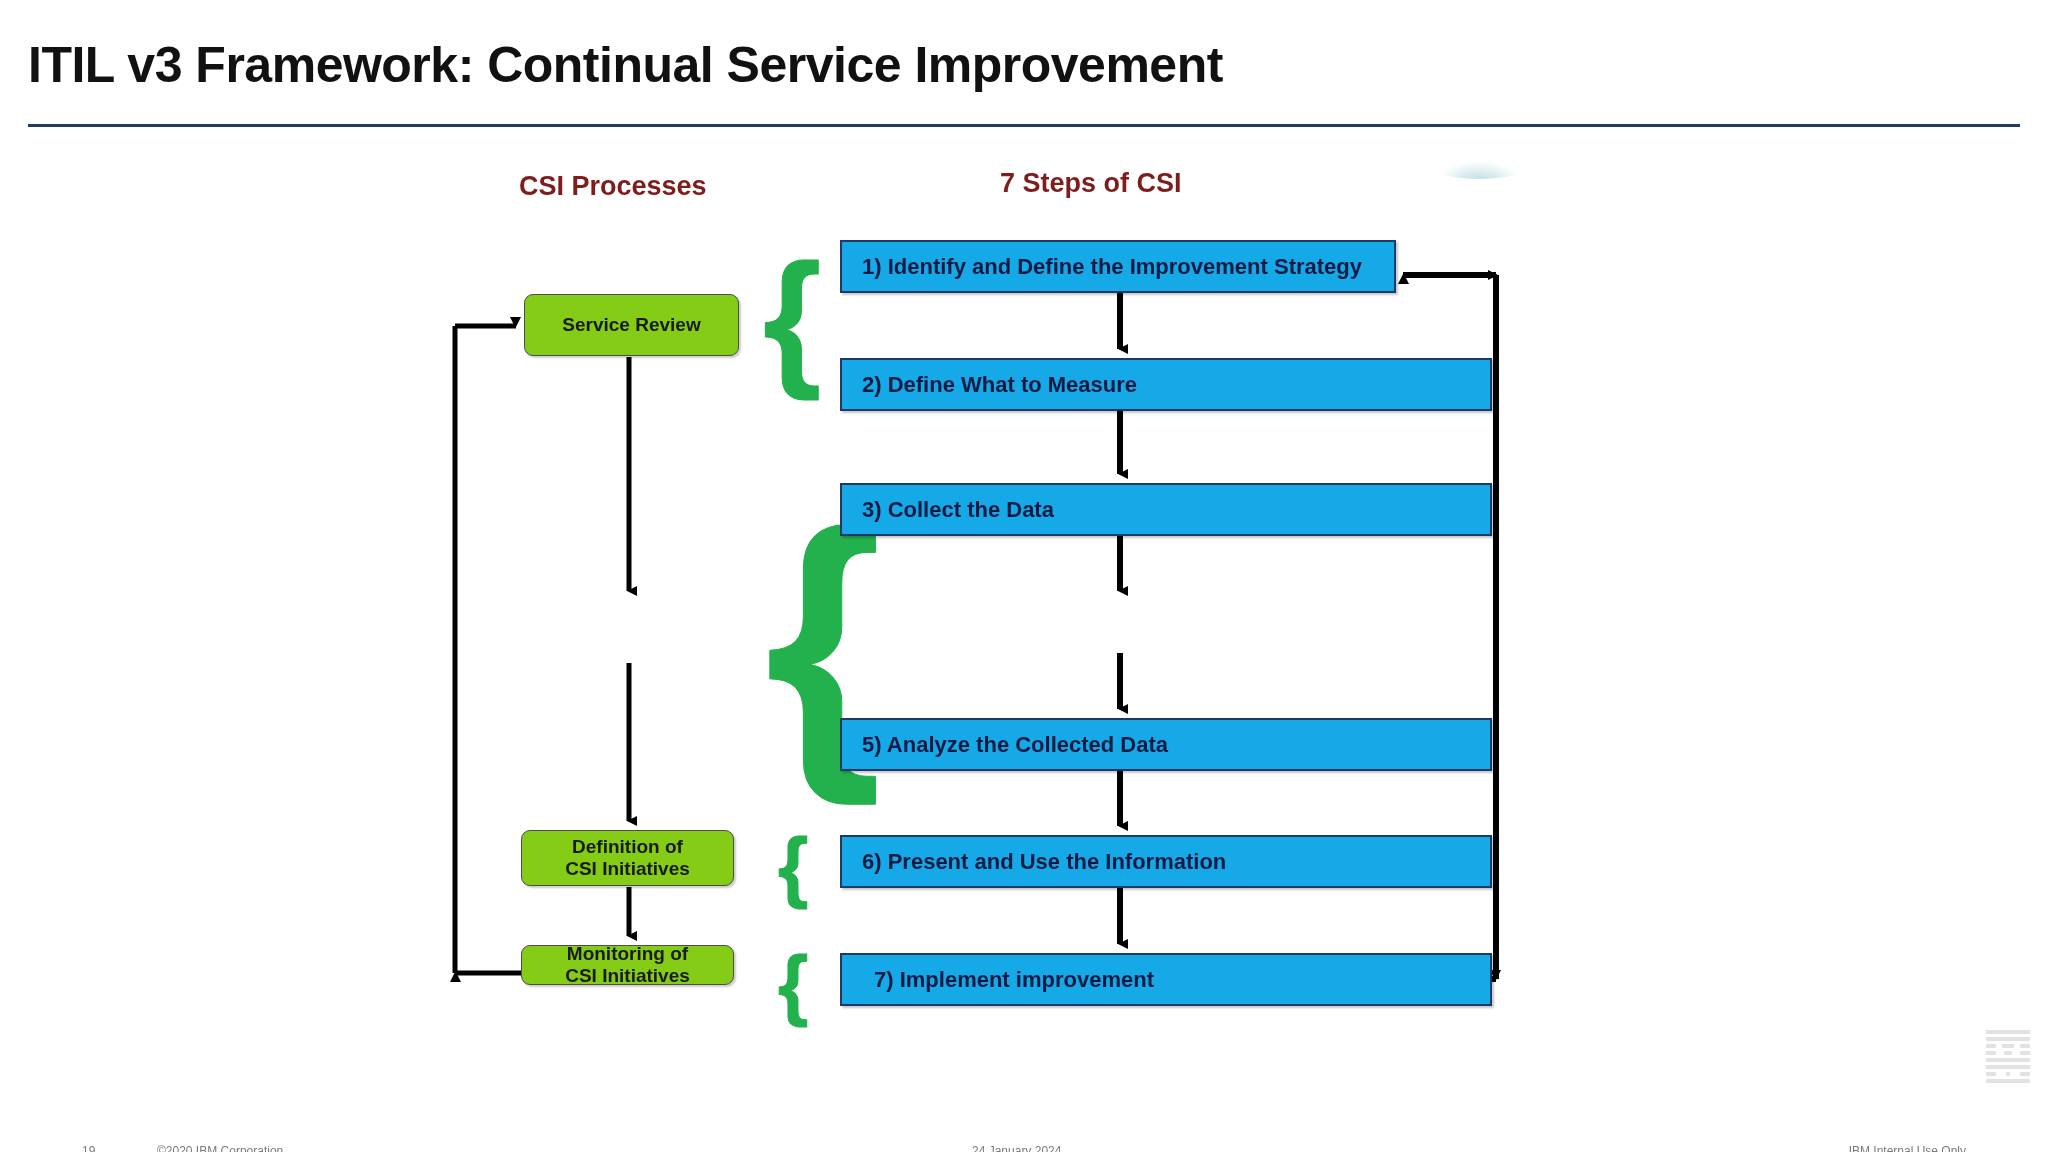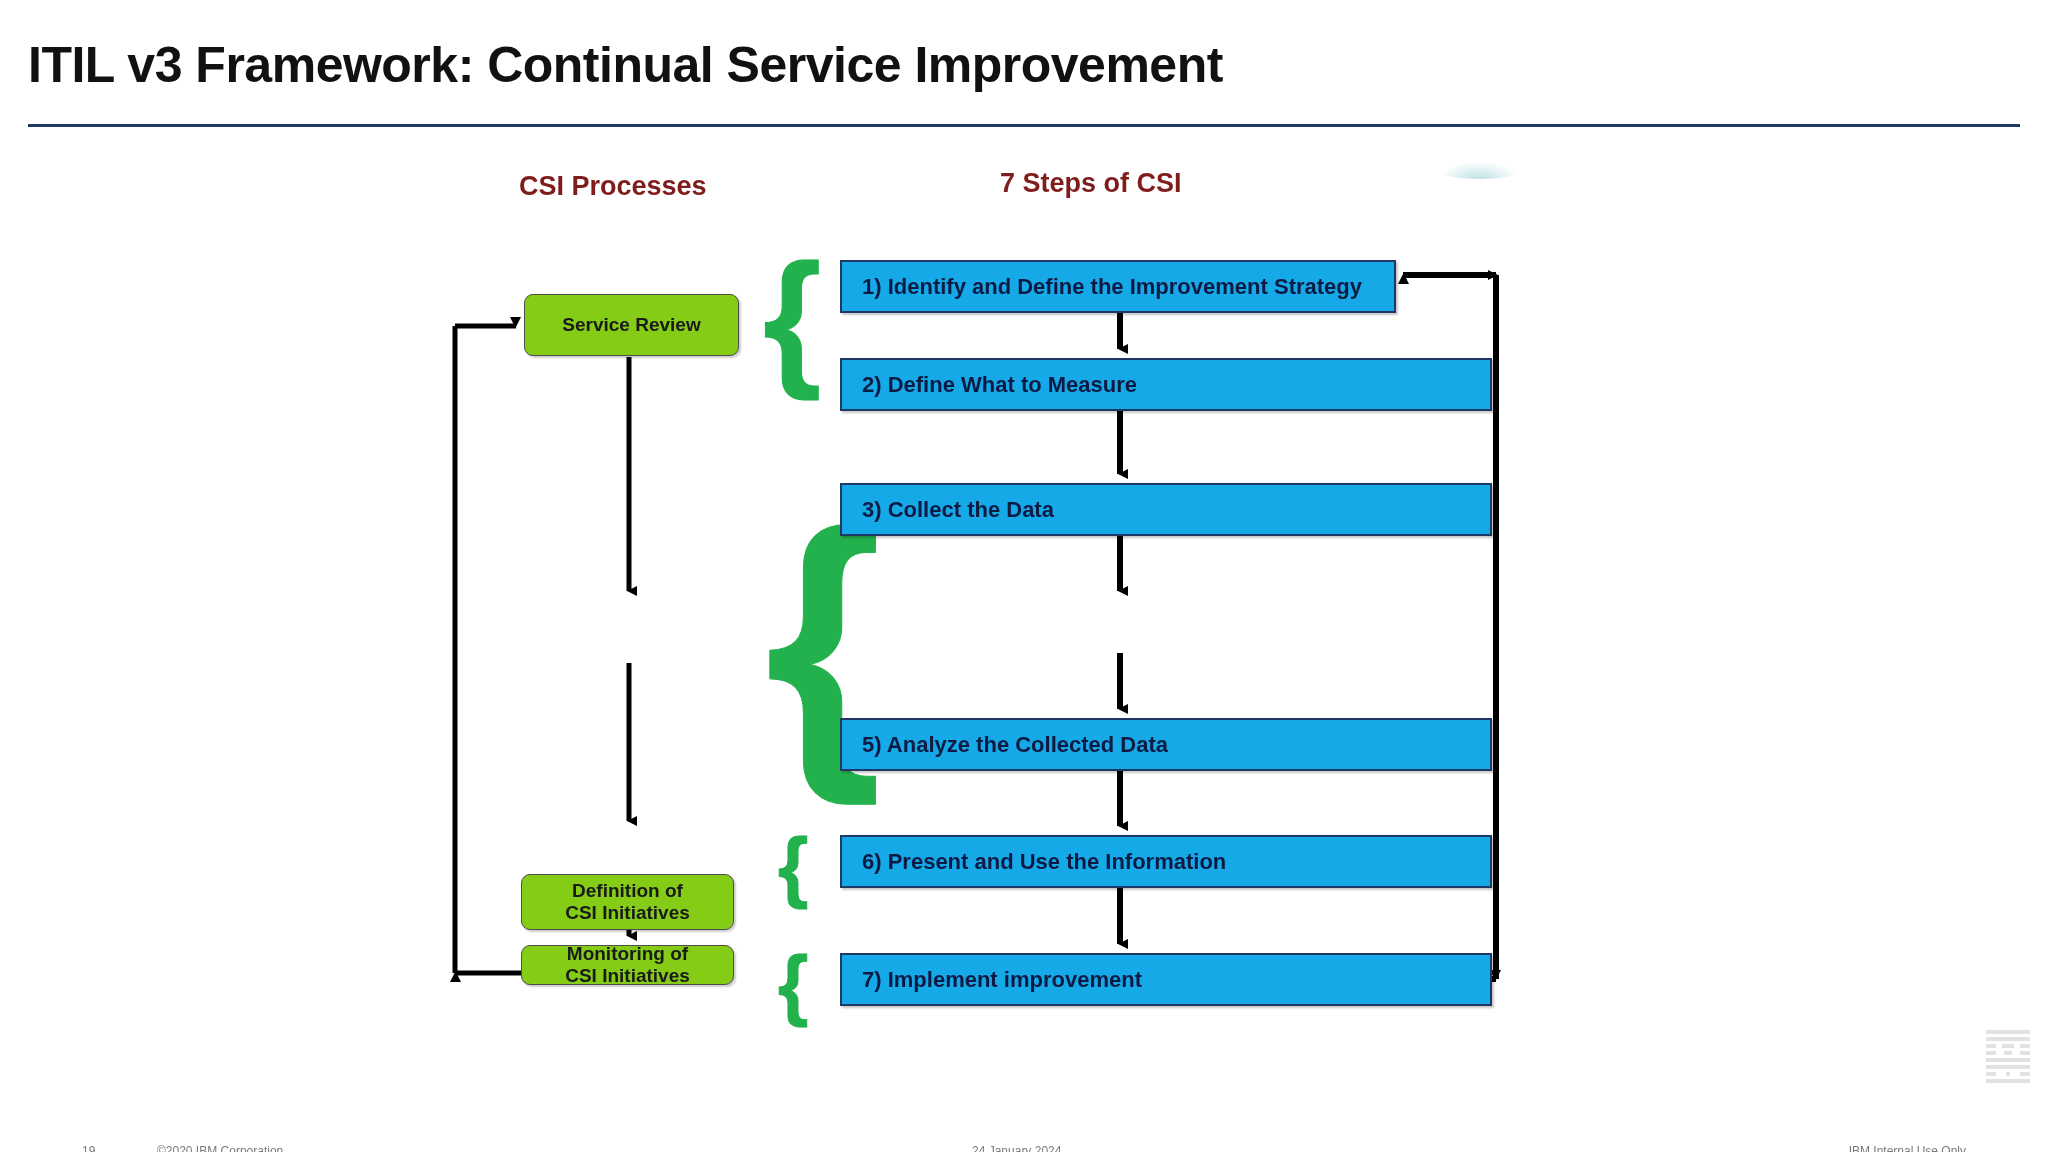--- a/index.html
+++ b/index.html
@@ -69,27 +69,27 @@
     align-items: center;
     box-shadow: 2px 2px 2px rgba(0,0,0,0.22);
   }
   .step-box .step-label {
     padding-left: 20px;
     font-size: 22px;
     font-weight: bold;
     color: #0d1b44;
     white-space: nowrap;
   }
-  #step-1 { top: 110px; width: 556px; margin-top: 20px; }
+  #step-1 { top: 110px; width: 556px; }
   #step-2 { top: 228px; }
   #step-3 { top: 353px; }
   #step-4 { top: 470px; }
   #step-5 { top: 588px; }
   #step-6 { top: 705px; }
-  #step-7 { top: 823px; }
+  #step-7 { top: 823px; padding-left: 12px; }
 
   
   .proc-box {
     position: absolute;
     background: #84cc16;
     border: 1.5px solid #4d4d4d;
     border-radius: 9px;
     box-sizing: border-box;
     display: flex;
     align-items: center;
@@ -98,21 +98,21 @@
     box-shadow: 2px 2px 2px rgba(0,0,0,0.2);
   }
   .proc-box .proc-label {
     font-size: 19px;
     font-weight: bold;
     color: #1a1a1a;
     line-height: 1.15;
   }
   #proc-service-review { left: 524px; top: 164px; width: 215px; height: 62px; }
   #proc-process-eval   { left: 521px; top: 470px; width: 215px; height: 62px; }
-  #proc-definition-csi { left: 521px; top: 700px; width: 213px; height: 56px; margin-top: 44px; }
+  #proc-definition-csi { left: 521px; top: 700px; width: 213px; height: 56px; }
   #proc-monitoring-csi { left: 521px; top: 815px; width: 213px; height: 40px; }
 
   
   .brace {
     position: absolute;
     color: #22b14c;
     font-weight: bold;
     line-height: 1;
     -webkit-text-stroke: 1px #22b14c;
   }

